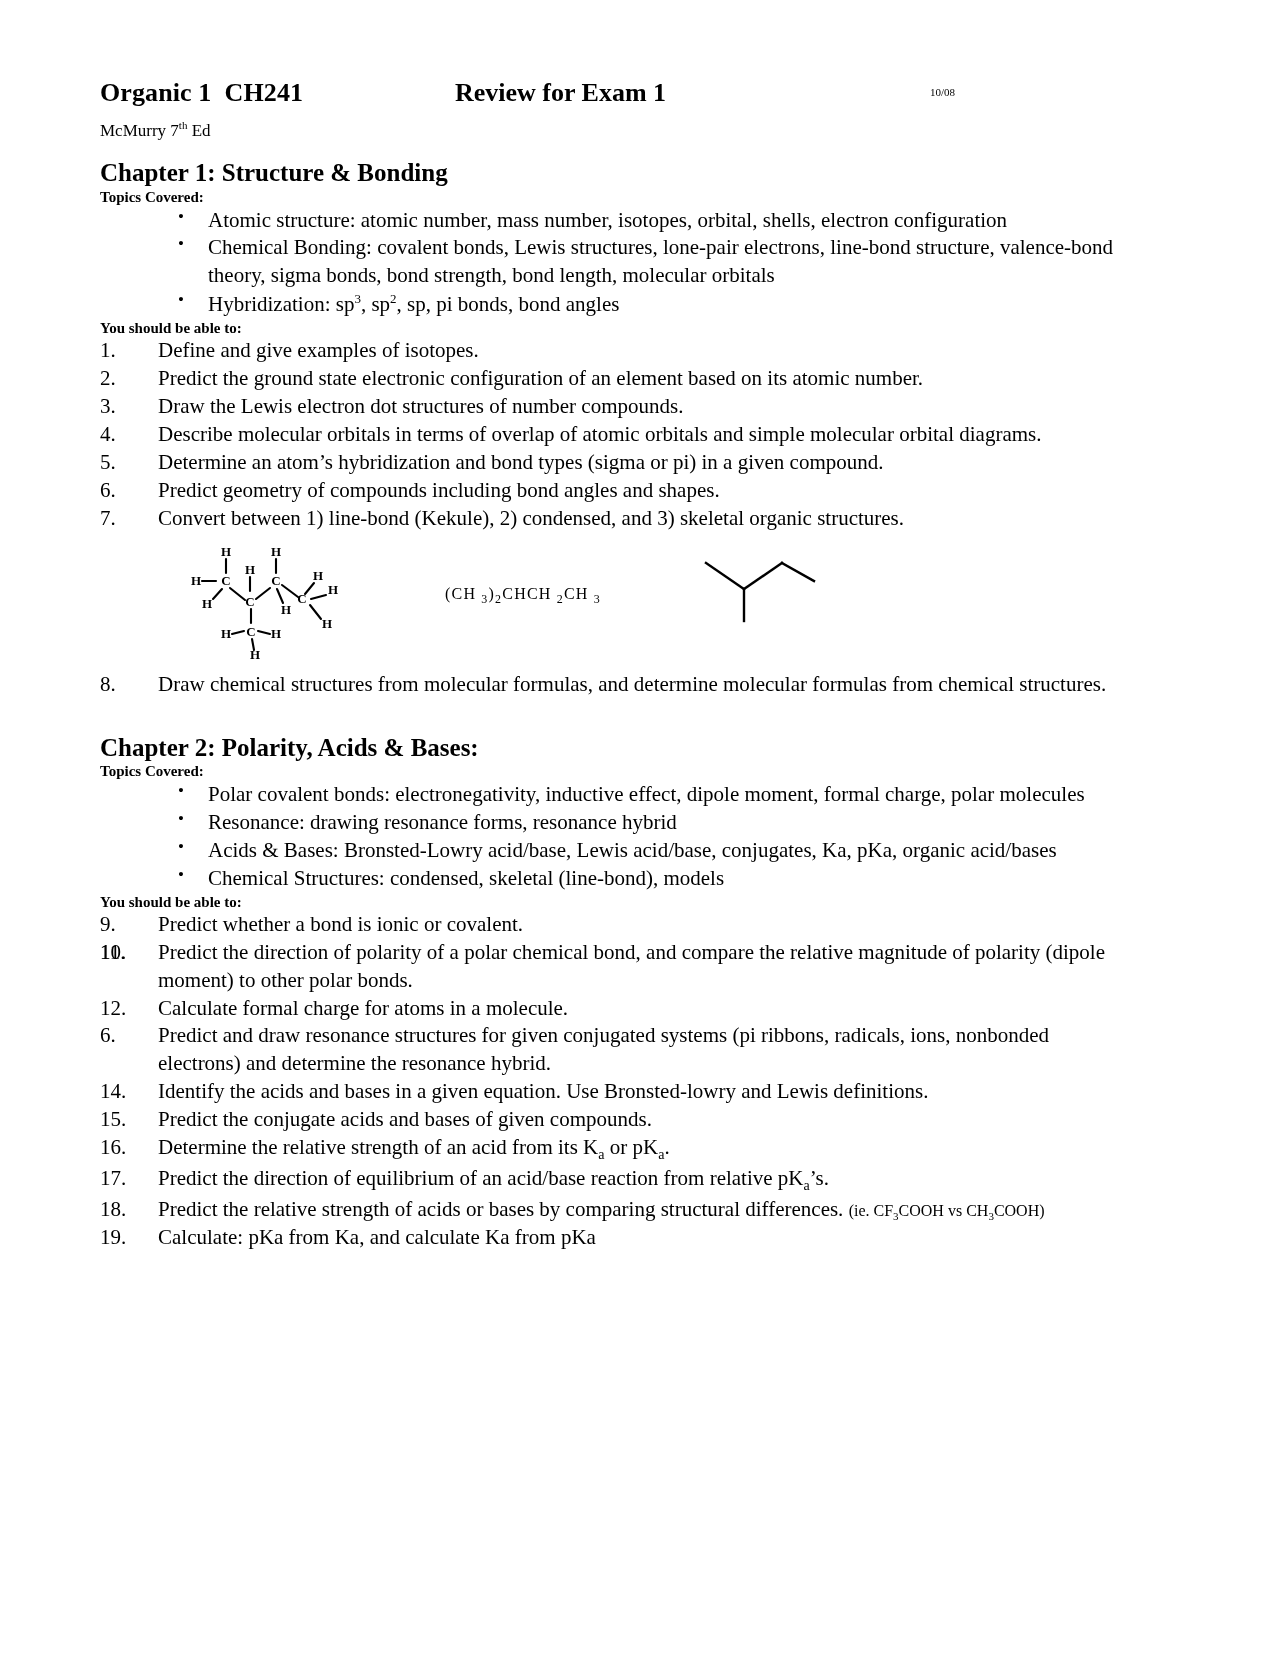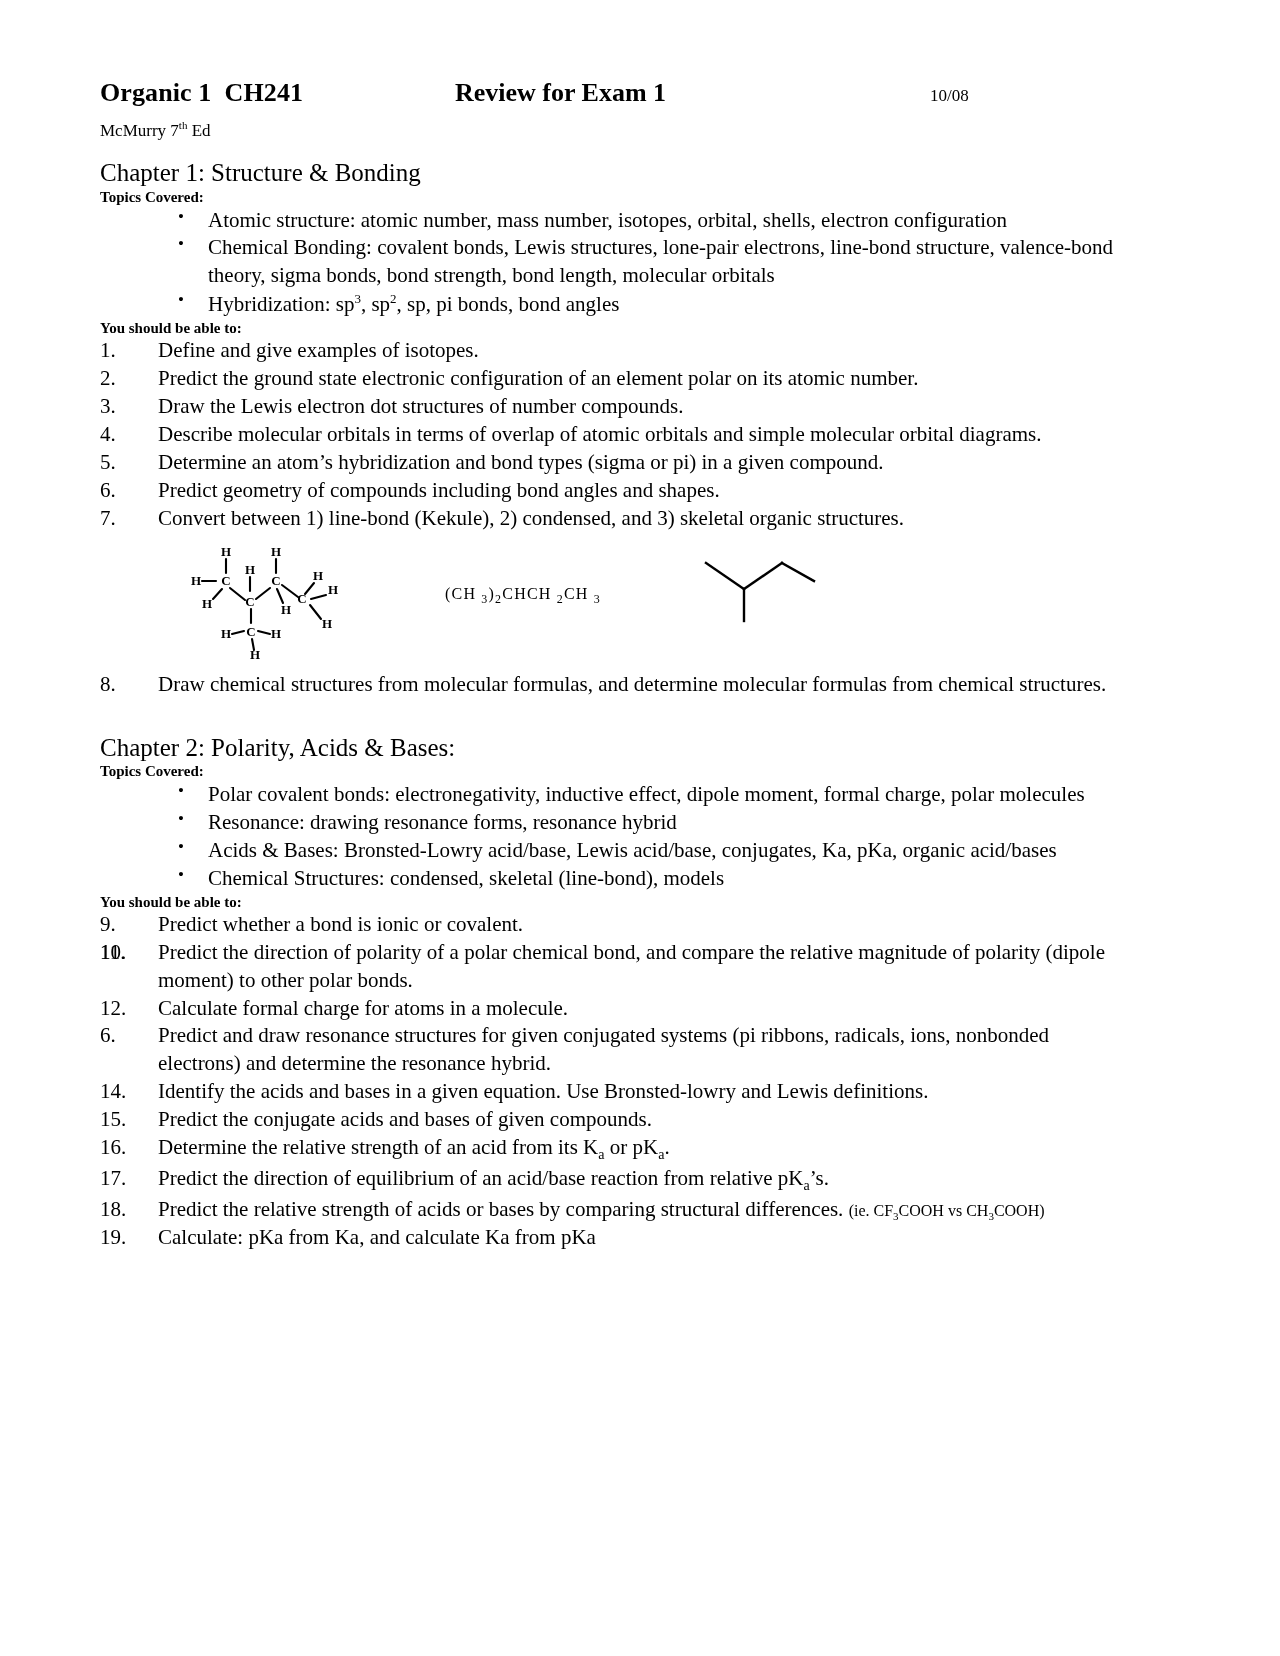--- a/index.html
+++ b/index.html
@@ -47,41 +47,41 @@
     top: 0;
     font-size: 26px;
     font-weight: bold;
     white-space: pre;
     text-align: center;
   }
   .hdr-date {
     position: absolute;
     left: 830px;
     top: 8px;
-    font-size: 17px;
+    font-size: 11px;
     font-weight: normal;
   }
   .hdr-sub {
     position: absolute;
     left: 0;
     top: 41px;
     font-size: 17px;
   }
   .hdr-sub sup {
     font-size: 11px;
     vertical-align: super;
   }
 
   
   .chapter {
     margin-top: 0;
   }
   .chapter-title {
     font-size: 25px;
-    font-weight: normal;
+    font-weight: bold;
     margin: 0;
     padding: 0;
     line-height: 1.18;
   }
   .section-label {
     font-size: 15px;
     font-weight: bold;
     margin: 0;
     line-height: 1.2;
   }
@@ -204,21 +204,21 @@
     <ul class="topics">
       <li><span>Atomic structure: atomic number, mass number, isotopes, orbital, shells, electron configuration</span></li>
       <li><span>Chemical Bonding: covalent bonds, Lewis structures, lone-pair electrons, line-bond structure, valence-bond theory, sigma bonds, bond strength, bond length, molecular orbitals</span></li>
       <li><span>Hybridization: sp</span><sup>3</sup><span>, sp</span><sup>2</sup><span>, sp, pi bonds, bond angles</span></li>
     </ul>
 
     <div class="section-label">You should be able to:</div>
 
     <ol class="abilities">
       <li><span class="num">1.</span><span>Define and give examples of isotopes.</span></li>
-      <li><span class="num">2.</span><span>Predict the ground state electronic configuration of an element polar on its atomic number.</span></li>
+      <li><span class="num">2.</span><span>Predict the ground state electronic configuration of an element based on its atomic number.</span></li>
       <li><span class="num">3.</span><span>Draw the Lewis electron dot structures of number compounds.</span></li>
       <li><span class="num">4.</span><span>Describe molecular orbitals in terms of overlap of atomic orbitals and simple molecular orbital diagrams.</span></li>
       <li><span class="num">5.</span><span>Determine an atom’s hybridization and bond types (sigma or pi) in a given compound.</span></li>
       <li><span class="num">6.</span><span>Predict geometry of compounds including bond angles and shapes.</span></li>
       <li><span class="num">7.</span><span>Convert between 1) line-bond (Kekule), 2) condensed, and 3) skeletal organic structures.</span></li>
     </ol>
 
     <div class="figure-row">
 
       <svg class="kekule" viewBox="0 0 210 122">

